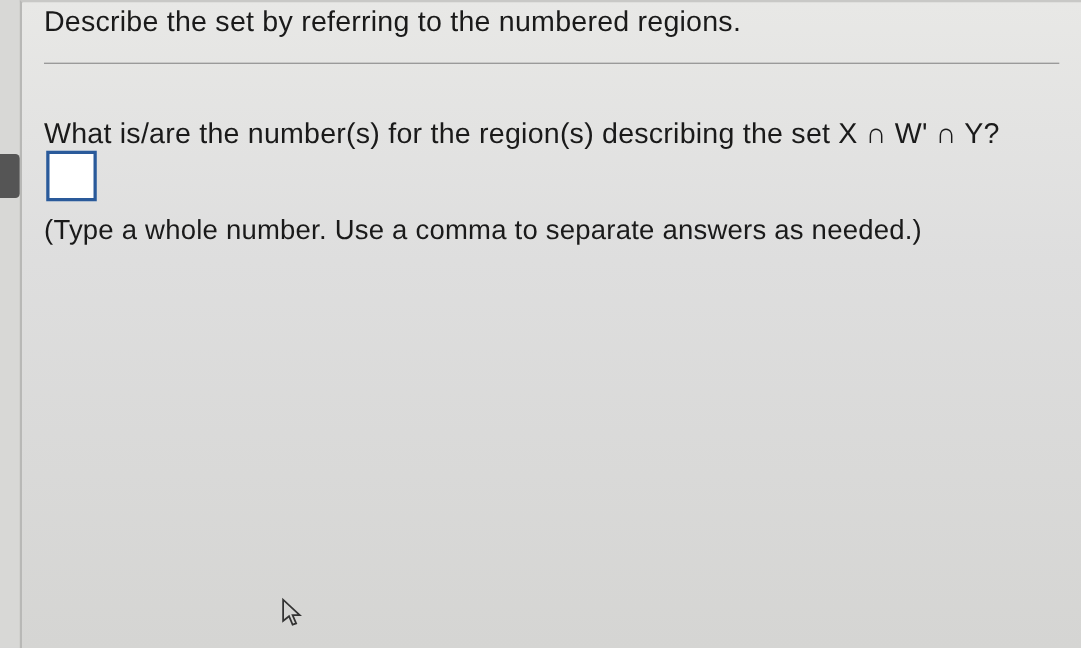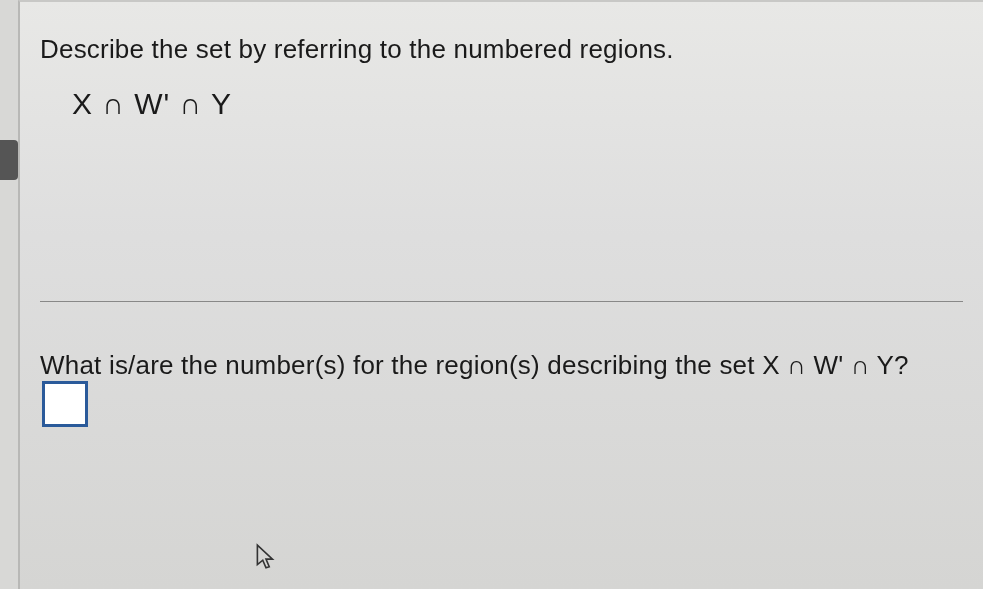--- a/index.html
+++ b/index.html
@@ -17,21 +17,21 @@
     }
     .page-container {
       position: absolute;
       top: 0;
       left: 18px;
       right: 0;
       bottom: 0;
       background: linear-gradient(to bottom, #e8e8e6 0%, #dedede 40%, #d5d5d3 100%);
       border-left: 2px solid #b8b8b6;
       border-top: 2px solid #c8c8c6;
-      padding: 32px 20px 0 20px;
+      padding: 2px 20px 0 20px;
     }
     .nav-tab {
       position: absolute;
       left: 0;
       top: 140px;
       width: 18px;
       height: 40px;
       background: #555;
       border-radius: 0 4px 4px 0;
     }
@@ -88,26 +88,26 @@
   </style>
 </head>
 <body>
 
 <div class="nav-tab"></div>
 
 <div class="page-container">
 
   <div class="question-prompt">Describe the set by referring to the numbered regions.</div>
 
-  <div class="set-expression">X ∩ W' ∩ Y</div>
 
   <hr class="divider">
 
   <div class="sub-question">What is/are the number(s) for the region(s) describing the set X ∩ W' ∩ Y?</div>
 
   <input type="text" class="answer-input" value="" style="">
 
+  <div class="hint-text">(Type a whole number. Use a comma to separate answers as needed.)</div>
 
   <svg class="cursor-svg" viewBox="0 0 20 26">
     <path d="M 2 2 L 2 20 L 7 16 L 10 23 L 13 22 L 10 15 L 16 15 Z" fill="none" stroke="#333" stroke-width="1.5"></path>
   </svg>
 
 </div>
 
 </body></html>

